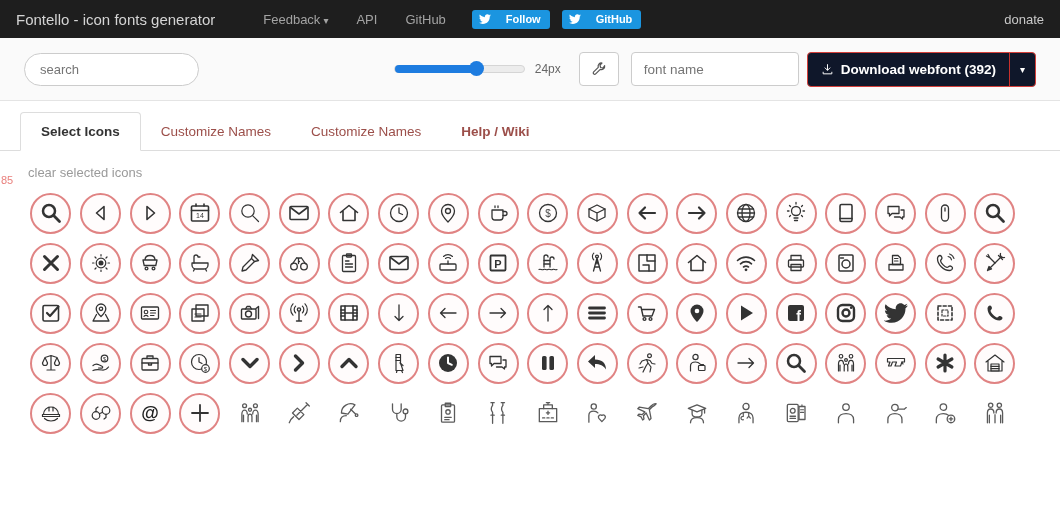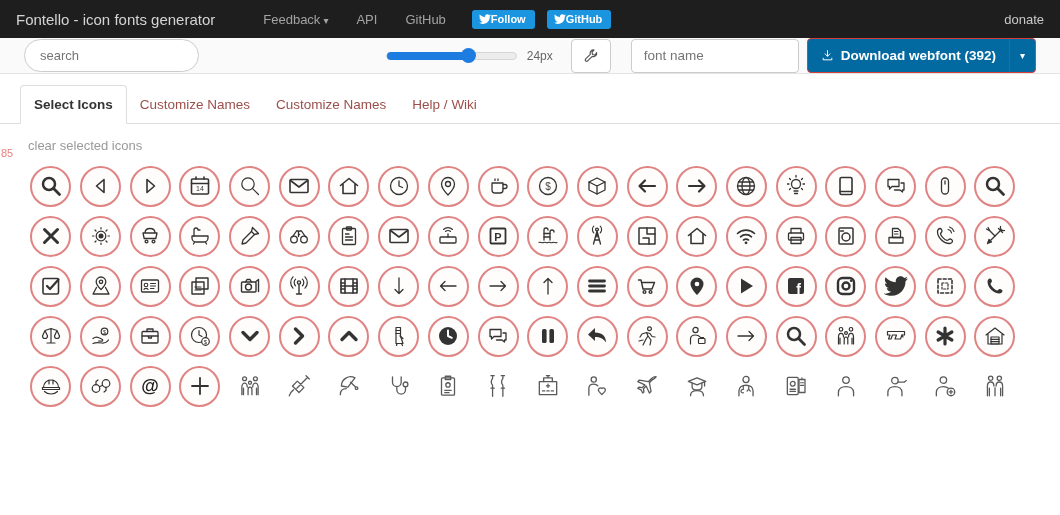--- a/index.html
+++ b/index.html
@@ -6,59 +6,59 @@
   body {
     margin: 0; width: 1060px; height: 515px; overflow: hidden;
     background: #fff; font-family: "Liberation Sans", "DejaVu Sans", sans-serif;
   }
   
   .navbar { height: 38px; background: #1e1e1e; display: flex; align-items: center; padding: 0 16px; justify-content: space-between; }
   .brand { color: #d4d4d4; font-size: 15px; margin-right: 34px; white-space: nowrap; }
   .navlink { color: #a3a3a3; font-size: 13px; padding: 0 14px; cursor: pointer; white-space: nowrap; }
   .navlink .caret { font-size: 10px; color: #a3a3a3; margin-left: 3px; }
   .tw-btn { background: #1b95e0; color: #fff; font-size: 11px; font-weight: bold;
-    border-radius: 3px; padding: 3px 9px 4px 7px; display: inline-flex; align-items: center; gap: 0;
+    border-radius: 3px; padding: 3px 9px 4px 7px; display: inline-flex; align-items: center; gap: 15px;
     margin-left: 12px; border: none; cursor: pointer; }
   .tw-btn svg { width: 12px; height: 12px; fill: #fff; }
   .donate { margin-left: auto; color: #c9c9c9; font-size: 13px; cursor: pointer; }
   
-  .toolbar { height: 36px; background: #fafafa; border-bottom: 1px solid #e4e4e4;
+  .toolbar { height: 63px; background: #fafafa; border-bottom: 1px solid #e4e4e4;
     display: flex; align-items: center; padding: 0 24px; }
   .search-input { width: 175px; height: 33px; border: 1px solid #ccc; border-radius: 17px;
     padding: 0 15px; font-size: 13px; color: #555; background: #fff; outline: none;
     font-family: "Liberation Sans", sans-serif; }
   .slider-group { margin-left: auto; display: flex; align-items: center; }
   .slider { position: relative; width: 131px; height: 8px; background: #ececec;
     border: 1px solid #d5d5d5; border-radius: 4px; cursor: pointer; }
   .slider-fill { position: absolute; left: 0; top: -1px; height: 8px; background: #1d7ce0; border-radius: 4px; }
   .slider-thumb { position: absolute; top: -5px; width: 15px; height: 15px; background: #1d7ce0;
     border-radius: 50%; margin-left: -8px; cursor: grab; }
   .size-label { font-size: 12px; color: #666; margin: 0 18px 0 10px; text-align: center; }
   .wrench-btn { width: 40px; height: 34px; background: #fff; border: 1px solid #ccc; border-radius: 4px;
     display: flex; align-items: center; justify-content: center; cursor: pointer; margin-right: 12px; }
   .wrench-btn svg { width: 16px; height: 16px; stroke: #555; fill: none; stroke-width: 1.8;
     stroke-linecap: round; stroke-linejoin: round; }
   .fontname-input { width: 168px; height: 34px; border: 1px solid #ccc; border-radius: 4px;
     padding: 0 12px; font-size: 13.5px; color: #555; background: #fff; outline: none;
-    margin-right: 8px; font-family: "Liberation Sans", sans-serif; margin-left: 8px; }
-  .dl-btn { display: flex; height: 35px; background: #0369a1; border-radius: 4px; overflow: hidden;
+    margin-right: 8px; font-family: "Liberation Sans", sans-serif; }
+  .dl-btn { display: flex; height: 35px; background: #0f172a; border-radius: 4px; overflow: hidden;
     cursor: pointer; border: 1px solid #d43f3a; text-align: center; }
   .dl-main { display: flex; align-items: center; gap: 7px; padding: 0 13px; color: #fff;
     font-size: 13.5px; font-weight: bold; }
   .dl-main svg { width: 13px; height: 13px; stroke: #fff; fill: none; stroke-width: 1.8;
     stroke-linecap: round; stroke-linejoin: round; }
   .dl-caret { width: 26px; display: flex; align-items: center; justify-content: center;
     border-left: 1px solid #c9302c; color: #fff; font-size: 10px; }
   
   .tabs { margin-top: 10px; padding-left: 20px; border-bottom: 1px solid #ddd;
     display: flex; align-items: flex-end; height: 40px; }
-  .tab { font-size: 13.5px; color: #9c4f4a; padding: 11px 13px; cursor: pointer; white-space: nowrap; }
+  .tab { font-size: 13.5px; color: #9c4f4a; padding: 11px 20px; cursor: pointer; white-space: nowrap; }
   .tab.active { font-weight: bold; color: #333; background: #fff; border: 1px solid #ddd;
     border-bottom: 1px solid #fff; border-radius: 4px 4px 0 0; margin-bottom: -1px; }
-  .tab.bold { font-weight: normal; }
+  .tab.bold { font-weight: bold; }
   
   .section-head { position: relative; display: flex; align-items: flex-start; margin-top: 14px; }
   .sel-count { position: absolute; left: 1px; top: 9px; color: #e9807d; font-size: 11px; }
   .section-title { margin-left: 24px; font-size: 29px; color: #4a4a4a; letter-spacing: 0.5px; }
   .clear-link { margin-left: 28px; font-size: 13px; color: #9a9a9a; cursor: pointer; }
   
   .grid { margin: 8px 0 0 26px; width: 1000px; display: flex; flex-wrap: wrap; }
   .cell { width: 49.7px; height: 50px; display: flex; align-items: center; justify-content: center; cursor: pointer; }
   .circle { width: 41px; height: 41px; border: 2px solid #e08383; border-radius: 50%;
     background: #fffcfc; display: flex; align-items: center; justify-content: center; }

